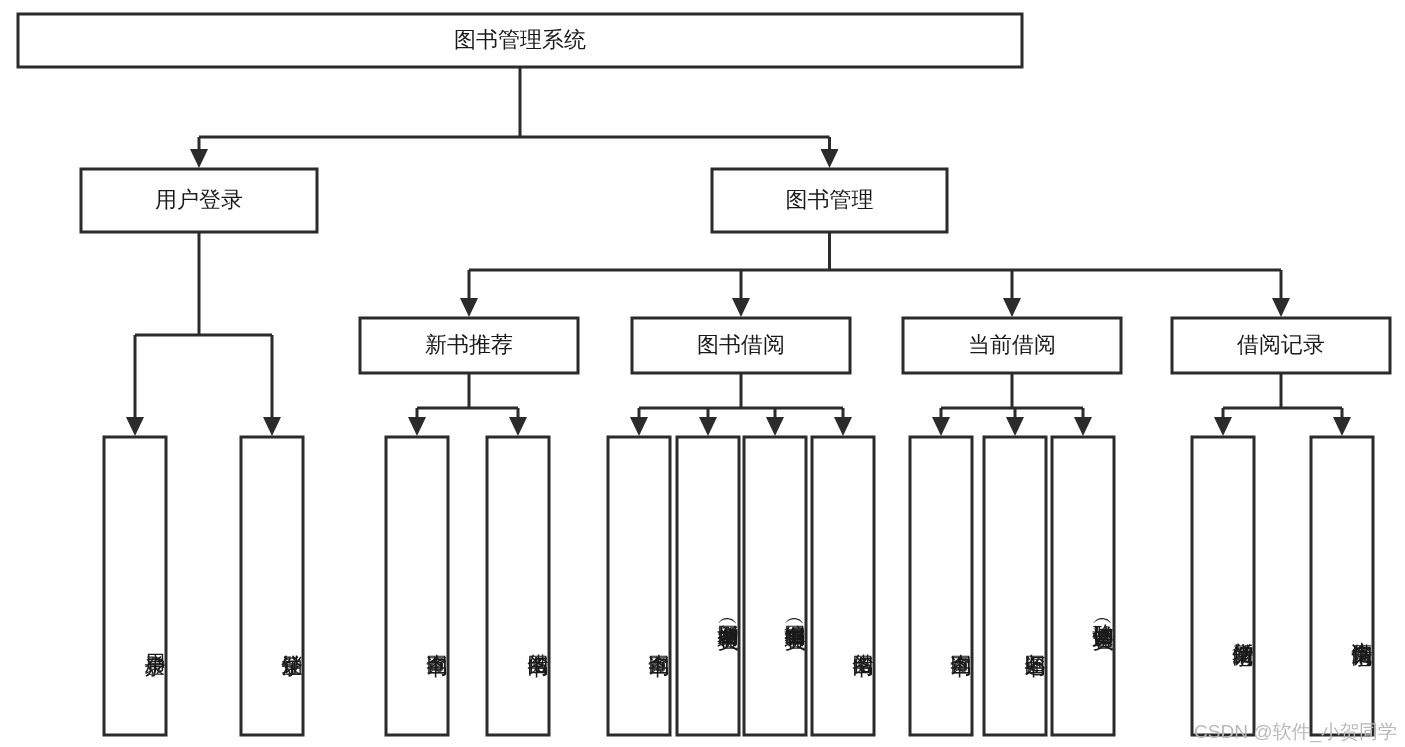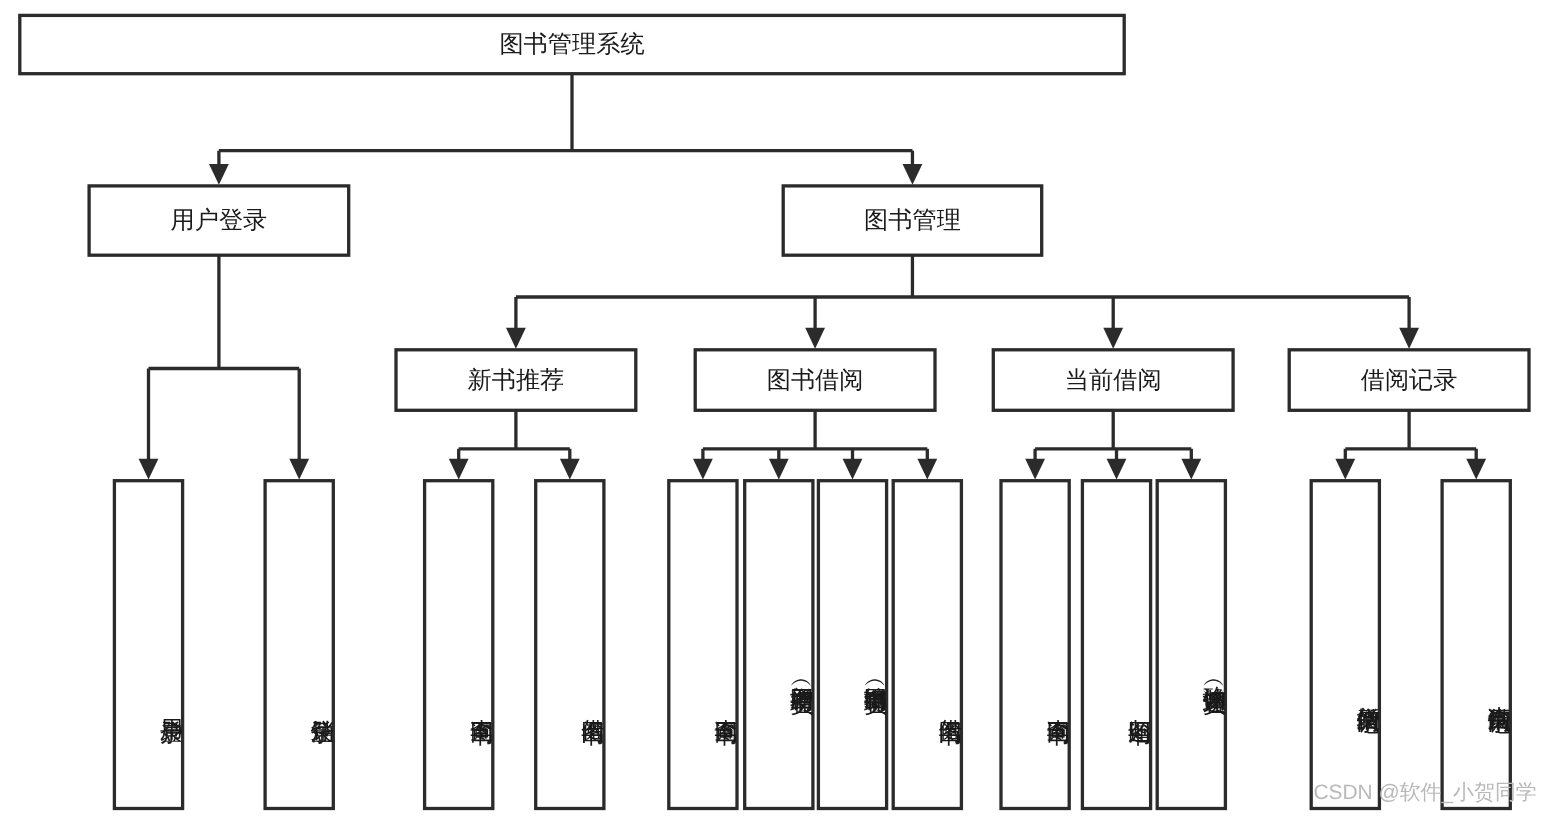--- a/index.html
+++ b/index.html
@@ -61,21 +61,21 @@
     letter-spacing: 1px;
     display: flex;
     align-items: flex-start;
     justify-content: center;
     white-space: nowrap;
     pointer-events: none;
   }
   .watermark {
     position: absolute;
     right: 8px;
-    bottom: 14px;
+    bottom: 2px;
     font-family: "Liberation Sans", "DejaVu Sans", sans-serif;
     font-size: 19px;
     color: #b9b9b9;
     white-space: nowrap;
     user-select: none;
   }
 </style>
 </head>
 <body>
 

